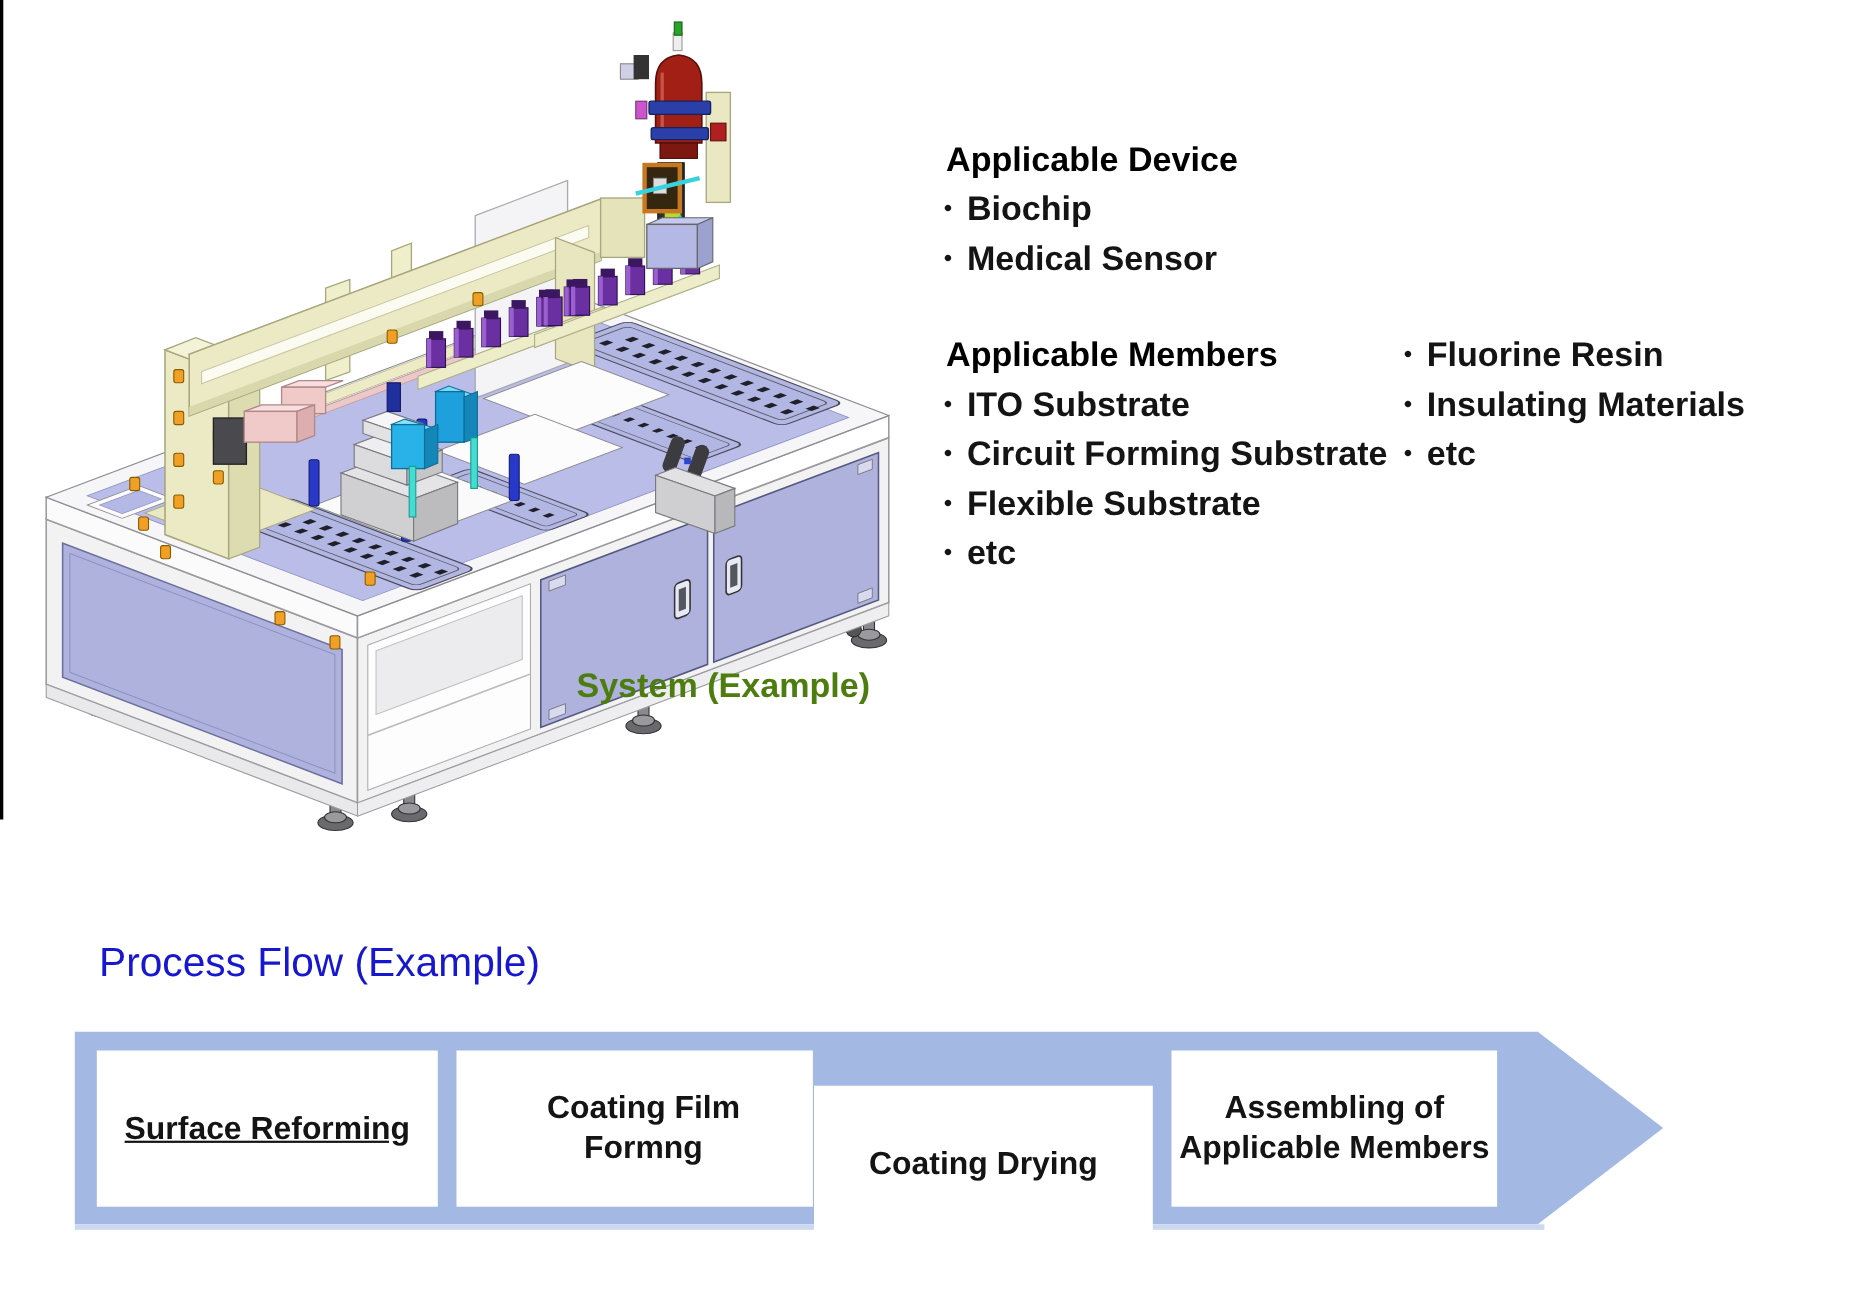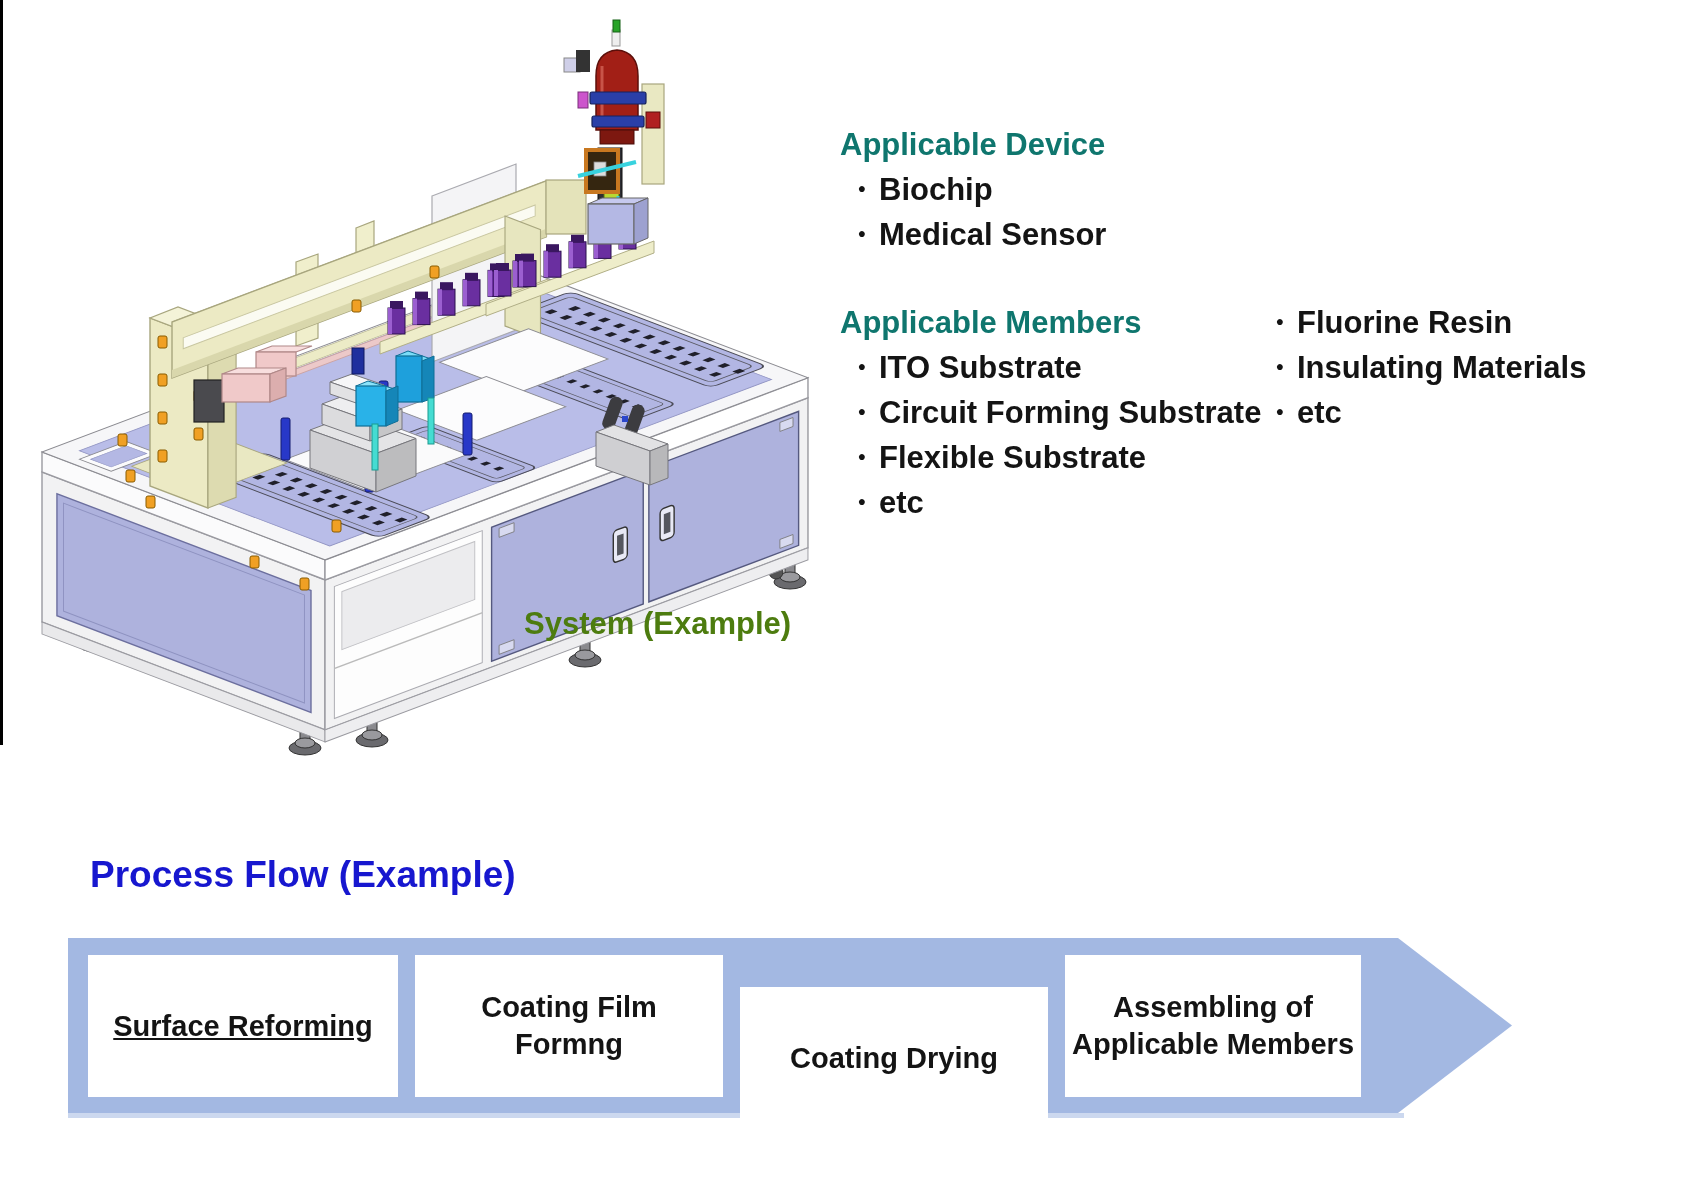--- a/index.html
+++ b/index.html
@@ -2,40 +2,40 @@
 <html><head>
 <meta charset="utf-8">
 <style>
   html,body{margin:0;padding:0;background:#fff;}
   body{width:1682px;height:1183px;position:relative;overflow:hidden;
        font-family:"Liberation Sans","DejaVu Sans",sans-serif;color:#111;}
   .abs{position:absolute;}
 
   
   .section{position:absolute;}
-  .sec-title{font-size:31px;font-weight:700;line-height:45px;color:#0f766e;}
+  .sec-title{font-size:31px;font-weight:700;line-height:45px;color:#000000;margin-left:20px;}
   .sec-list{list-style:none;margin:0;padding:0;}
   .sec-list li{font-size:31px;font-weight:700;line-height:45px;color:#141414;
                display:flex;align-items:baseline;padding-left:6px;white-space:nowrap;}
   .bullet{margin-right:2px;}
 
   
   .machine-caption{position:absolute;left:524px;top:606px;font-size:31px;
                    font-weight:700;color:#4d7c0f;}
 
   
   .pf-title{position:absolute;left:90px;top:854px;font-size:37px;
-            font-weight:700;color:#1717cf;}
+            font-weight:400;color:#1717cf;}
   .pf-arrow{position:absolute;left:60px;top:930px;}
   .step{position:absolute;top:955px;height:142px;background:#ffffff;
         display:flex;align-items:center;justify-content:center;text-align:center;
         font-size:29px;font-weight:700;line-height:37px;color:#141414;
         white-space:pre-line;}
   .step1{left:88px;width:310px;text-decoration:underline;}
-  .step2{left:415px;width:308px;}
+  .step2{left:415px;width:308px;padding-left:16px;}
   .step3{left:740px;width:308px;margin-top:32px;}
   .step4{left:1065px;width:296px;}
 </style>
 </head>
 <body>
 
 <svg class="abs" style="left:0;top:0" width="840" height="770" viewBox="0 0 840 770" aria-hidden="true">
 
   <rect x="0" y="0" width="3" height="745" fill="#000000"></rect>
 

